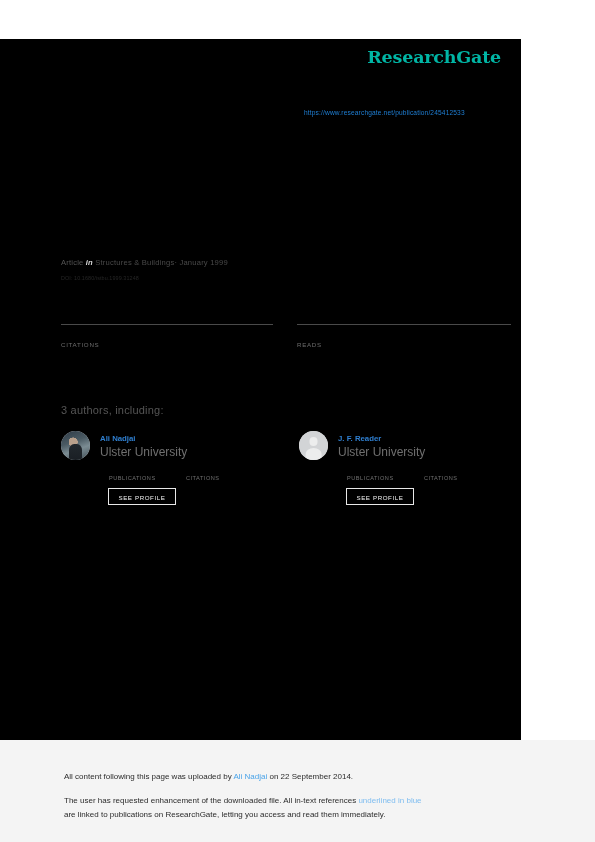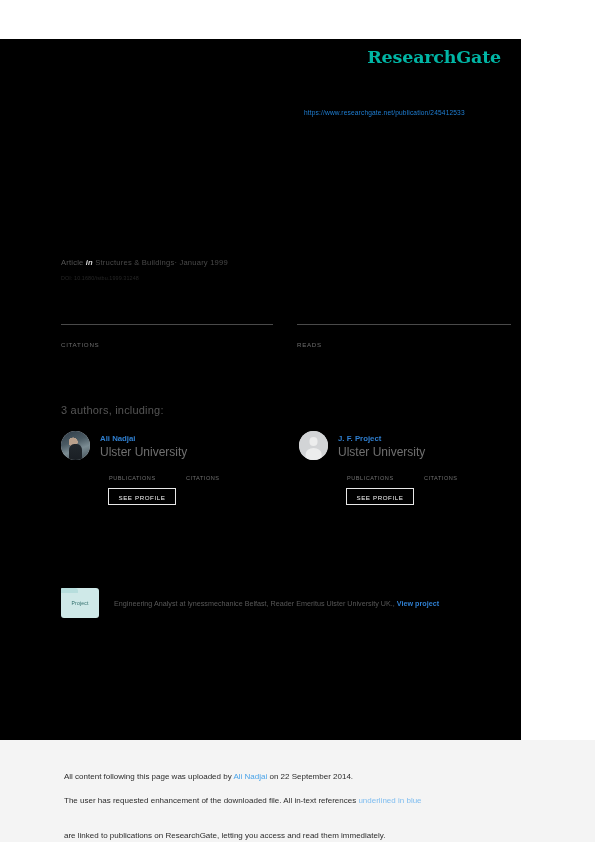--- a/index.html
+++ b/index.html
@@ -295,21 +295,21 @@
   }
   .footer-line {
     position: absolute;
     left: 64px;
     font-size: 8px;
     color: #2b2b2b;
     white-space: nowrap;
   }
   .footer-line.l1 { top: 32px; }
   .footer-line.l2 { top: 56px; }
-  .footer-line.l3 { top: 70px; margin-top: 21px; }
+  .footer-line.l3 { top: 70px; }
   .footer-link {
     color: #4aa3e8;
     text-decoration: none;
   }
   .footer-link.light {
     color: #7fbdf0;
   }
 </style>
 </head>
 <body>
@@ -361,43 +361,34 @@
       <div class="m-num"></div>
       <div class="m-label">CITATIONS</div>
     </div>
     <div class="see-profile">SEE PROFILE</div>
   </div>
 
   <div class="author-card a2">
     <div class="avatar">
       <div class="avatar-silhouette"></div>
     </div>
-    <div class="author-name">J. F. Project</div>
+    <div class="author-name">J. F. Reader</div>
     <div class="author-affil">Ulster University</div>
     <div class="metric pubs">
       <div class="m-num"></div>
       <div class="m-label">PUBLICATIONS</div>
     </div>
     <div class="metric cites">
       <div class="m-num"></div>
       <div class="m-label">CITATIONS</div>
     </div>
     <div class="see-profile">SEE PROFILE</div>
   </div>
 
 
-  <div class="project-row">
-    <div class="project-badge">
-      <div class="project-badge-label">Project</div>
-    </div>
-    <div class="project-text">
-      <span>Engineering Analyst at lynessmechanice Belfast, Reader Emeritus Ulster University UK.,</span>
-      <a class="project-link" href="#">View project</a>
-    </div>
-  </div>
 
 </div>
 
 <div class="footer">
   <div class="footer-line l1">
     <span>All content following this page was uploaded by </span><a class="footer-link" href="#">Ali Nadjai</a><span> on 22 September 2014.</span>
   </div>
   <div class="footer-line l2">
     <span>The user has requested enhancement of the downloaded file. All in-text references </span><span class="footer-link light">underlined in blue</span>
   </div>

